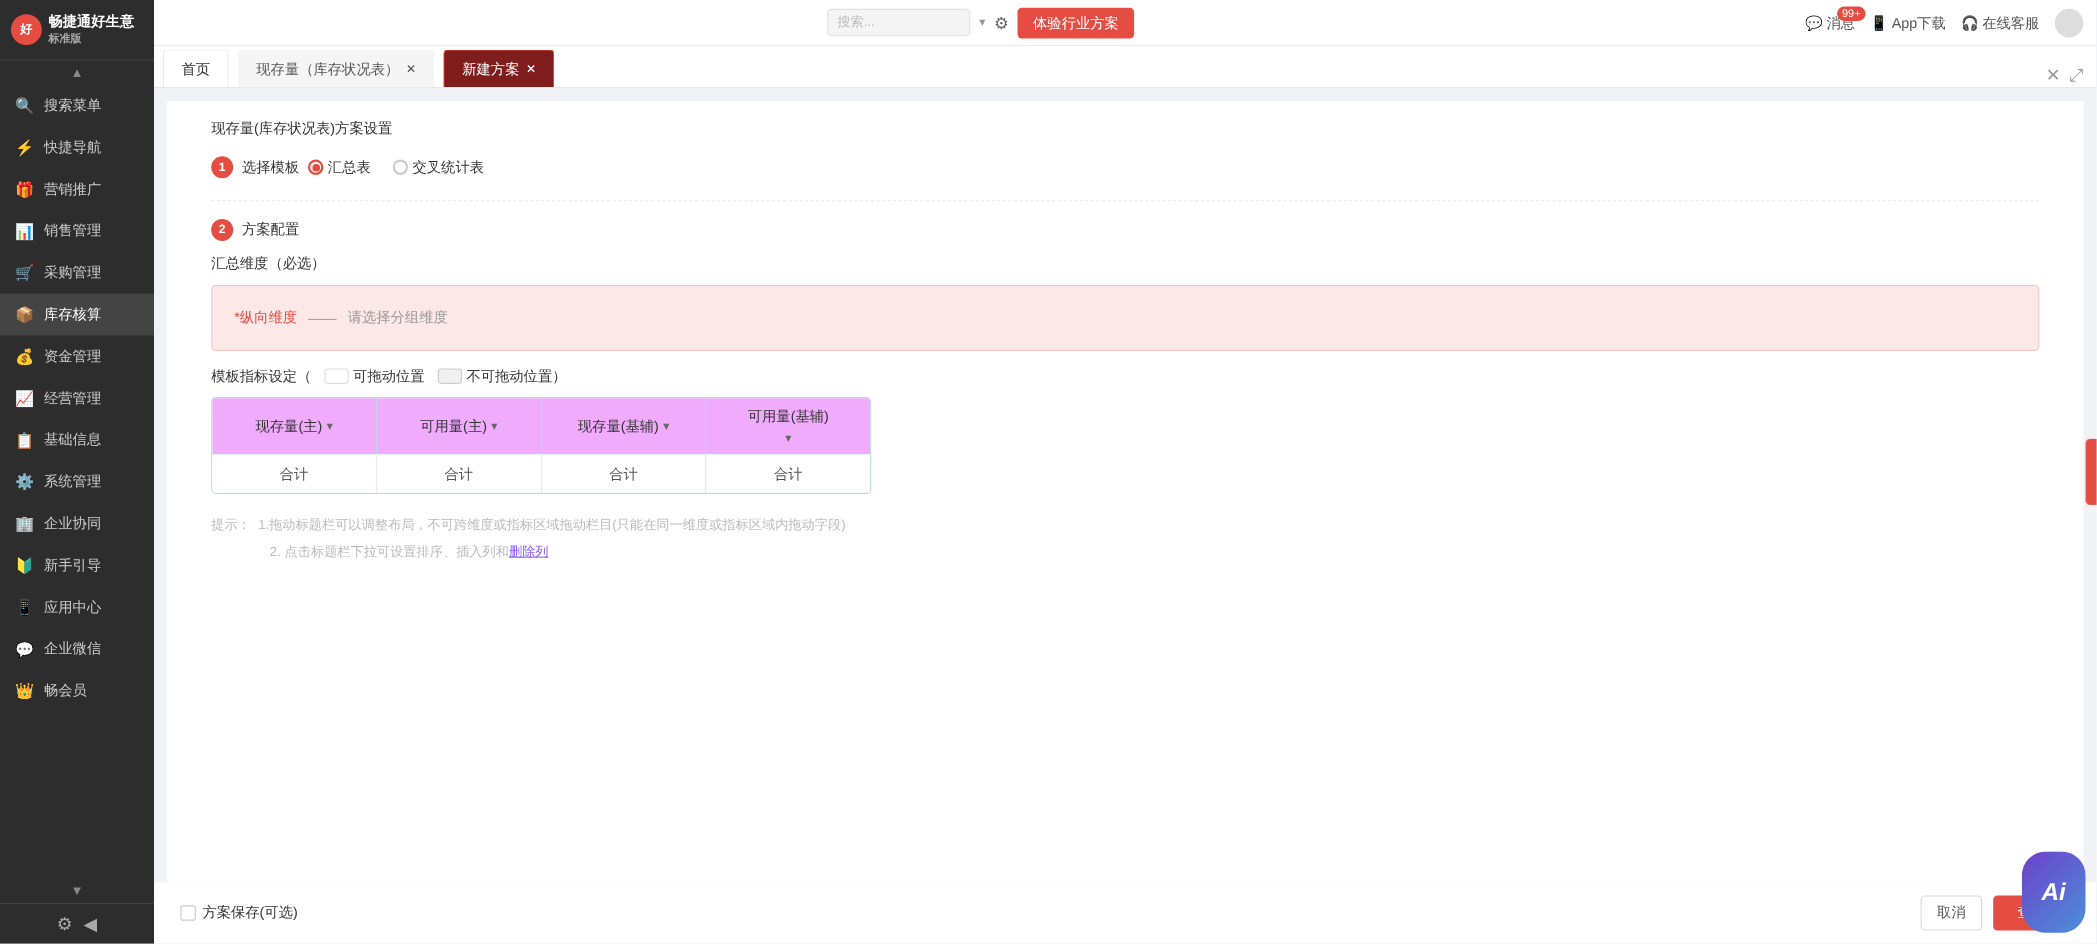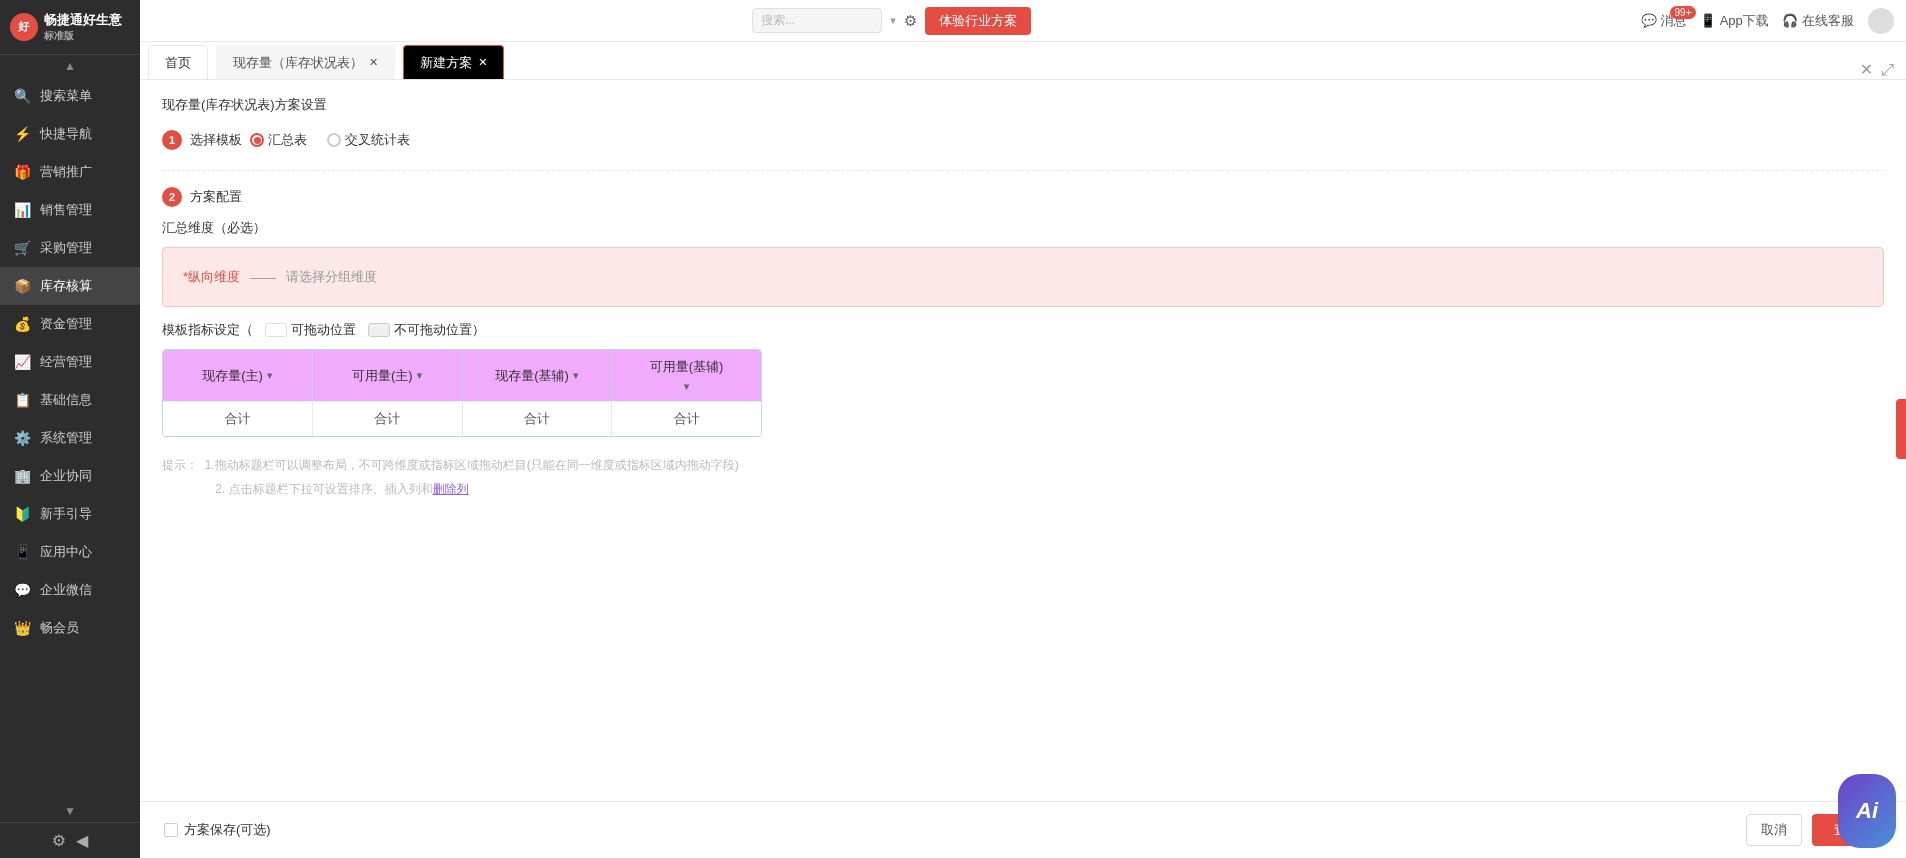--- a/index.html
+++ b/index.html
@@ -143,43 +143,43 @@
       border-right: 1px solid transparent;
       color: #555;
       display: flex; align-items: center; gap: 6px;
       background: #f5f5f5;
       border-radius: 4px 4px 0 0;
       margin-left: 8px;
       height: 34px;
     }
     .tab.home { background: #fff; color: #333; border-color: #e8e8e8; }
     .tab.active-tab {
-      background: #000000;
+      background: #7f1d1d;
       color: #fff;
       border-color: #e54d42;
     }
     .tab-close { font-size: 11px; cursor: pointer; }
     .tabs-actions {
       margin-left: auto;
       padding-right: 12px;
       display: flex; align-items: center; gap: 8px; color: #999;
     }
 
     
     .page-content {
       flex: 1;
       overflow-y: auto;
       background: #f0f2f5;
       padding: 0;
     }
 
     .schema-container {
       background: #fff;
-      margin: 0;
-      padding: 16px 22px;
+      margin: 12px;
+      padding: 16px 40px;
       min-height: 100%;
     }
 
     .page-title {
       font-size: 13px;
       color: #333;
       margin-bottom: 16px;
       font-weight: normal;
     }
 

